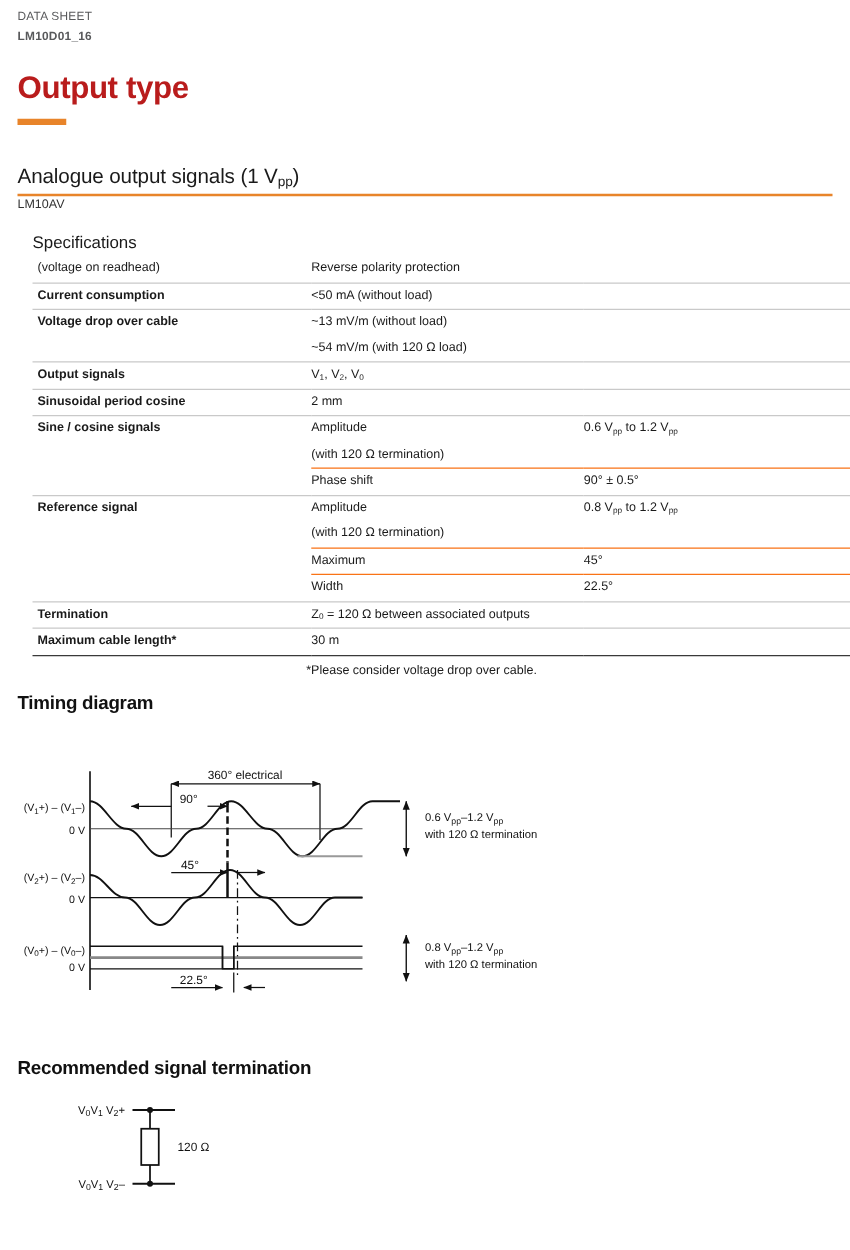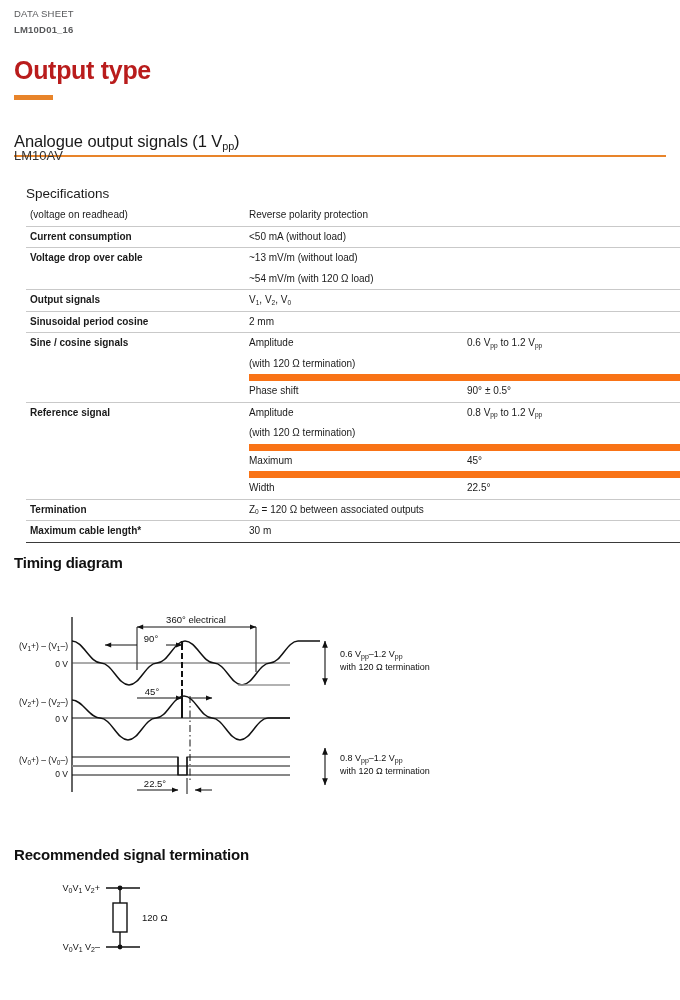--- a/index.html
+++ b/index.html
@@ -13,36 +13,36 @@
   
   .doc-kicker{position:absolute;left:14px;top:8px;font-size:9.5px;font-weight:normal;color:#58595b;letter-spacing:.2px;}
   .doc-code{position:absolute;left:14px;top:24px;font-size:9.5px;font-weight:bold;color:#58595b;letter-spacing:.2px;}
 
   .page-title{position:absolute;left:14px;top:56px;font-size:25px;font-weight:bold;letter-spacing:-.3px;color:#b91c1c;}
   .title-rule{position:absolute;left:14px;top:95px;width:39px;height:5px;background:#e8842a;}
 
   
   .sec-head{position:absolute;left:14px;top:132px;font-size:16.5px;color:#1a1a1a;letter-spacing:-.1px;}
   .sec-rule{position:absolute;left:14px;top:155px;width:652px;height:1.5px;background:#e8842a;}
-  .sec-sub{position:absolute;left:14px;top:148px;font-size:13px;color:#333;text-align:center;}
+  .sec-sub{position:absolute;left:14px;top:158px;font-size:10px;color:#333;text-align:center;}
 
   sub{font-size:.66em;vertical-align:baseline;position:relative;top:.28em;}
 
   
   .spec-wrap{position:absolute;left:26px;top:186px;width:652px;}
   .spec-title{font-size:13.5px;color:#1a1a1a;padding-bottom:4px;}
   table.spec{border-collapse:collapse;width:652px;font-size:10px;table-layout:fixed;}
   table.spec td{vertical-align:top;padding:4px 0 4px 0;line-height:1.25;}
   .c1{width:219px;padding-left:4px !important;font-weight:bold;}
   .c1.plain{font-weight:normal;}
   .c2{width:218px;}
   .c3{width:215px;}
   tr.top-thick > td{border-top:1.6px solid #3a3a3a;}
   tr.rule > td{border-top:1px solid #c9c9c9;}
-  tr.rule-mid > td.c2,tr.rule-mid > td.c3{border-top:7px solid #f97316;}
+  tr.rule-mid > td.c2,tr.rule-mid > td.c3{border-top:1px solid #f97316;}
   tr.rule-mid > td.c1{border-top:none;}
   tr.bot-thick > td{border-bottom:1.6px solid #3a3a3a;}
   td.nb{border-top:none !important;}
   .footnote{font-size:10px;padding-top:6px;padding-left:219px;}
 
   
   .h2{position:absolute;left:14px;font-size:15px;font-weight:bold;color:#111;letter-spacing:-.2px;}
   #timing-head{top:554px;}
   #term-head{top:846px;}
 
@@ -140,20 +140,21 @@
           <td class="c1">Termination</td>
           <td class="c2" colspan="2">Z<sub>0</sub> = 120 Ω between associated outputs</td>
         </tr>
         <tr class="rule bot-thick">
           <td class="c1">Maximum cable length*</td>
           <td class="c2">30 m</td>
           <td class="c3"></td>
         </tr>
       </tbody>
     </table>
+    <div class="footnote">*Please consider voltage drop over cable.</div>
   </div>
 
   <div class="h2" id="timing-head">Timing diagram</div>
 
   <svg class="diagram" id="timing-diagram" width="500" height="230" viewBox="0 0 500 230">
     <defs>
       <marker id="ar" markerWidth="7" markerHeight="7" refX="6.2" refY="2.6" orient="auto">
         <path d="M0,0 L6.5,2.6 L0,5.2 z" fill="#111"></path>
       </marker>
       <marker id="arS" markerWidth="7" markerHeight="7" refX="0.3" refY="2.6" orient="auto">

